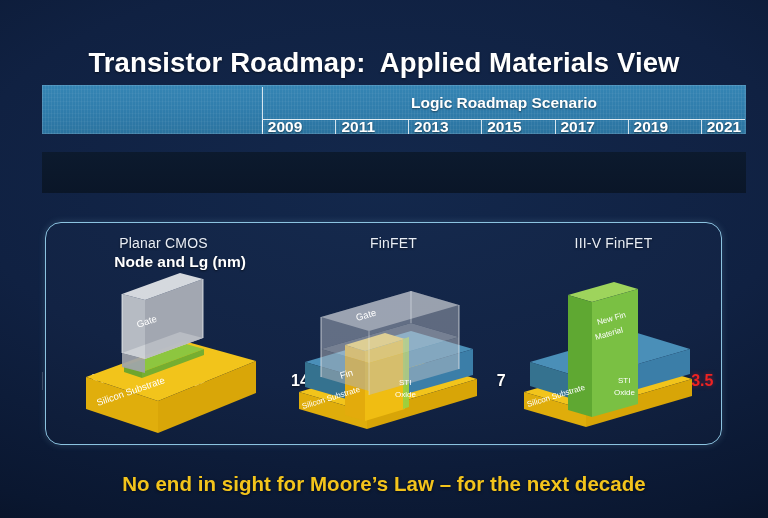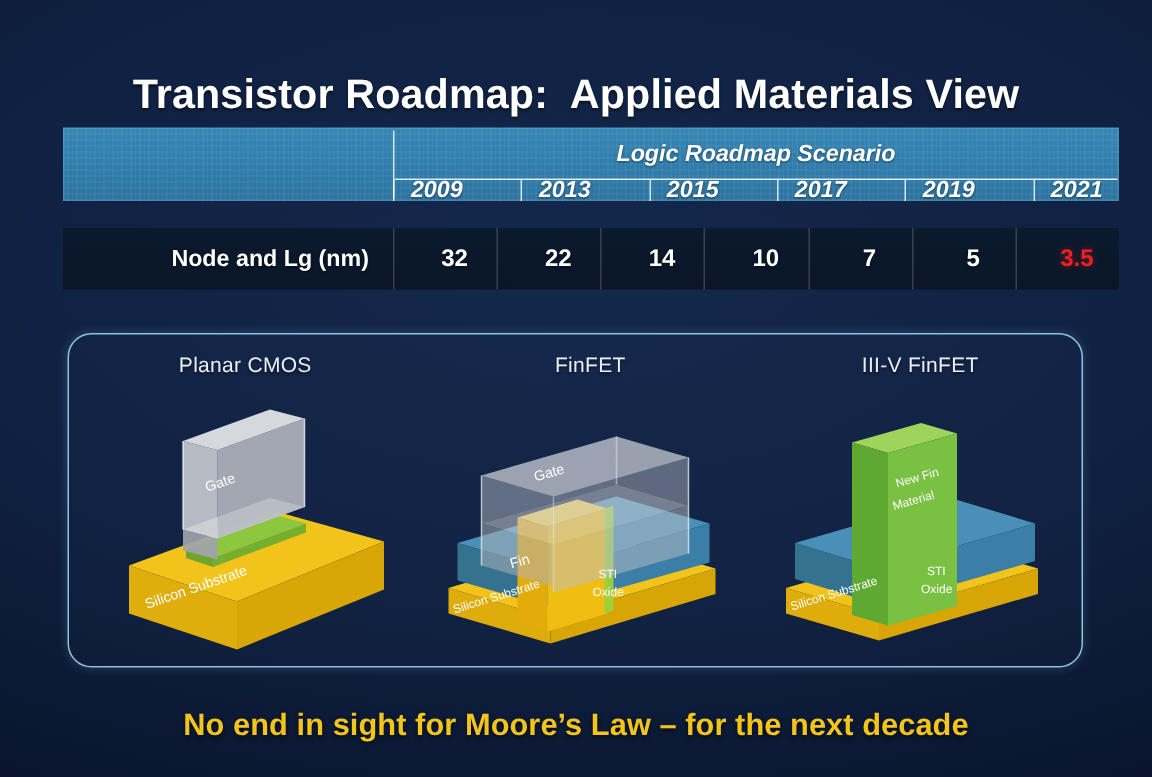--- a/index.html
+++ b/index.html
@@ -37,21 +37,20 @@
     width: 704px; height: 108px;
   }
   .thead {
     position: absolute; left: 0; top: 0;
     width: 100%; height: 49px;
     background:
       repeating-linear-gradient(90deg, rgba(255,255,255,.055) 0 1px, rgba(0,0,0,0) 1px 3px),
       repeating-linear-gradient(0deg, rgba(255,255,255,.035) 0 1px, rgba(0,0,0,0) 1px 4px),
       linear-gradient(180deg, #3585b4 0%, #2f7cab 55%, #2b739f 100%);
     box-shadow: inset 0 0 0 1px rgba(255,255,255,.10);
-    font-style: italic;
   }
   .thead-left {
     position: absolute; left: 0; top: 0;
     width: 220px; height: 100%;
   }
   .vsep {
     position: absolute;
     top: 2px; bottom: 2px;
     width: 1px;
     background: rgba(255,255,255,.80);
@@ -82,20 +81,21 @@
     border-left: 1px solid rgba(255,255,255,.80);
     text-shadow: 0 1px 2px rgba(0,0,0,.5);
   }
   .ycell:first-child { border-left: 1px solid rgba(255,255,255,.80); }
 
   .trow {
     position: absolute;
     left: 0; top: 67px; width: 100%; height: 41px;
     background: linear-gradient(180deg, #0c1a2e 0%, #0a1628 100%);
     display: flex;
+    flex-direction: column;
   }
   .rowlabel {
     width: 220px; flex: 0 0 220px;
     display: flex; align-items: center; justify-content: flex-end;
     padding-right: 16px; box-sizing: border-box;
     color: #ffffff; font-size: 15.5px; font-weight: bold;
     text-shadow: 0 1px 2px rgba(0,0,0,.6);
     white-space: pre;
   }
   .vcells { flex: 1 1 auto; display: flex; }
@@ -160,20 +160,21 @@
 
   <div id="table">
 
     <div class="thead">
       <div class="thead-left"></div>
       <div class="vsep" style="left:220px;"></div>
       <div class="scenario">Logic Roadmap Scenario</div>
       <div class="hsep"></div>
       <div class="yearrow">
         <div class="ycell">2009</div>
+        <div class="ycell">2011</div>
         <div class="ycell">2013</div>
         <div class="ycell">2015</div>
         <div class="ycell">2017</div>
         <div class="ycell">2019</div>
         <div class="ycell">2021</div>
       </div>
     </div>
 
     <div class="trow">
       <div class="rowlabel">Node and Lg (nm)</div>

